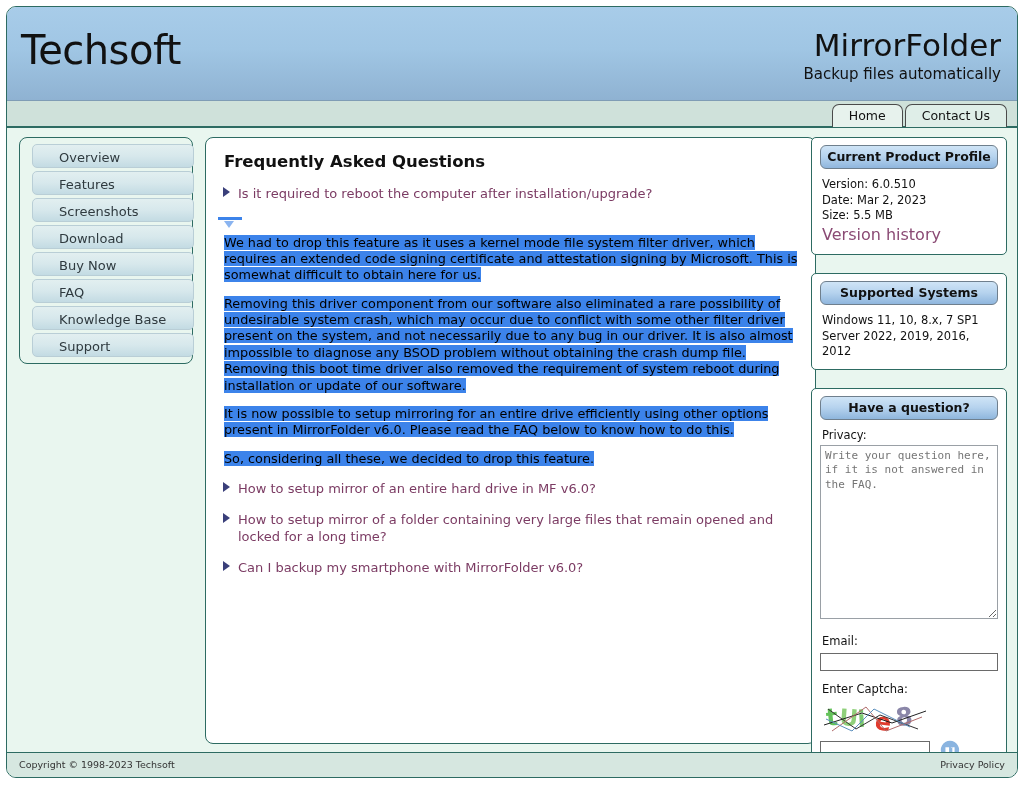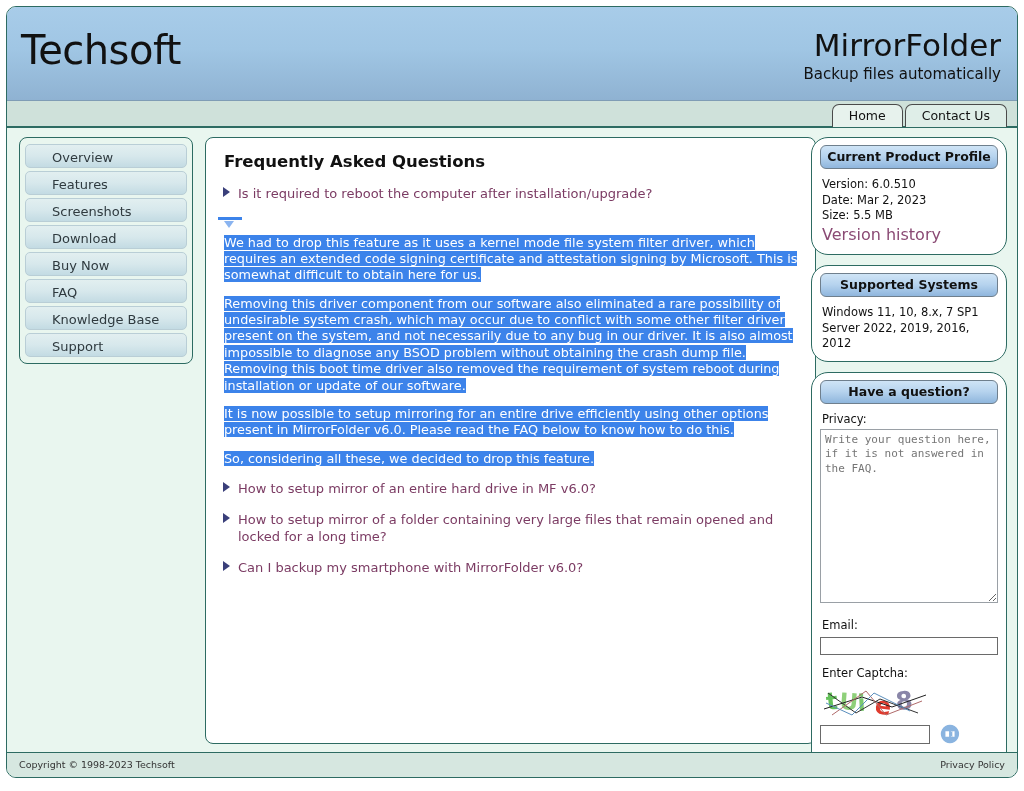--- a/index.html
+++ b/index.html
@@ -95,21 +95,21 @@
     width: 174px;
     border: 1px solid #2d6b62;
     border-radius: 8px;
     background: #e9f6ef;
     padding: 6px 5px;
   }
   .navbtn {
     display: block;
     height: 24px;
     line-height: 23px;
-    margin: 0 0 3px 0;
+    margin: 0 0 3px 7px;
     padding-left: 26px;
     font-size: 13px;
     color: #2f3a3f;
     background: linear-gradient(to bottom, #e2eff0 0%, #d7e8ec 50%, #c3dbe3 100%);
     border: 1px solid #b9ced6;
     border-radius: 5px;
     cursor: pointer;
     text-align: left;
     width: 100%;
     font-family: "DejaVu Sans", sans-serif;
@@ -169,37 +169,37 @@
   }
   .answer { margin: 0 0 13px 6px; }
   .answer p {
     margin: 0 0 12px 0;
     font-size: 12.8px;
     line-height: 1.28;
     color: #111;
   }
   .answer p span.hl {
     background: #3c83ea;
-    color: #ffffff;
+    color: #000000;
     box-decoration-break: clone;
     -webkit-box-decoration-break: clone;
   }
 
   
   .rightcol {
     position: absolute;
     right: 10px; top: 9px;
     width: 196px;
   }
   .panel {
     border: 1px solid #2d6b62;
-    border-radius: 17px;
+    border-radius: 5px;
     background: #ffffff;
     padding: 7px 8px 9px 8px;
-    margin-bottom: 10px;
+    margin-bottom: 18px;
   }
   .panel-head {
     display: block;
     width: 100%;
     text-align: center;
     font-size: 12.5px;
     font-weight: bold;
     color: #111;
     background: linear-gradient(to bottom, #cfe4f6 0%, #b6d3ee 48%, #8fb6dd 100%);
     border: 1px solid #6f7f8d;

